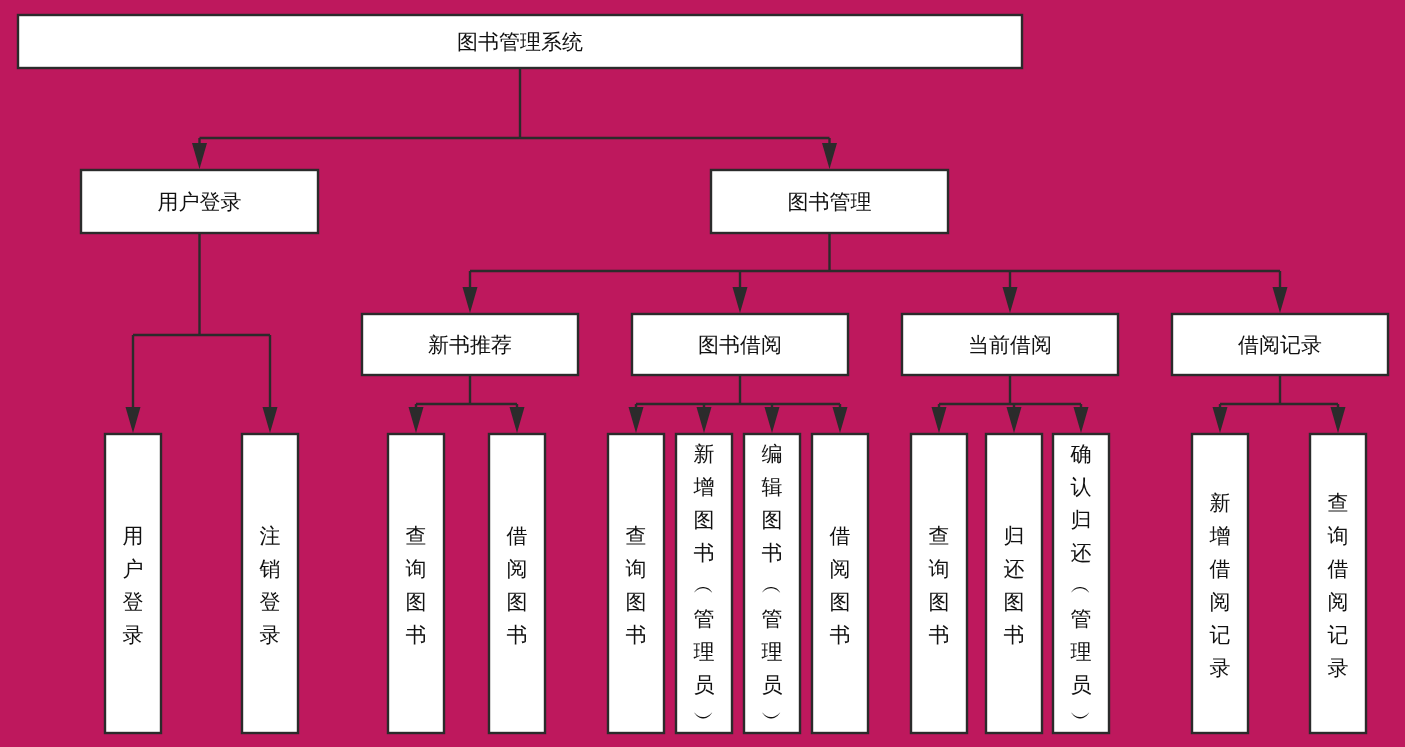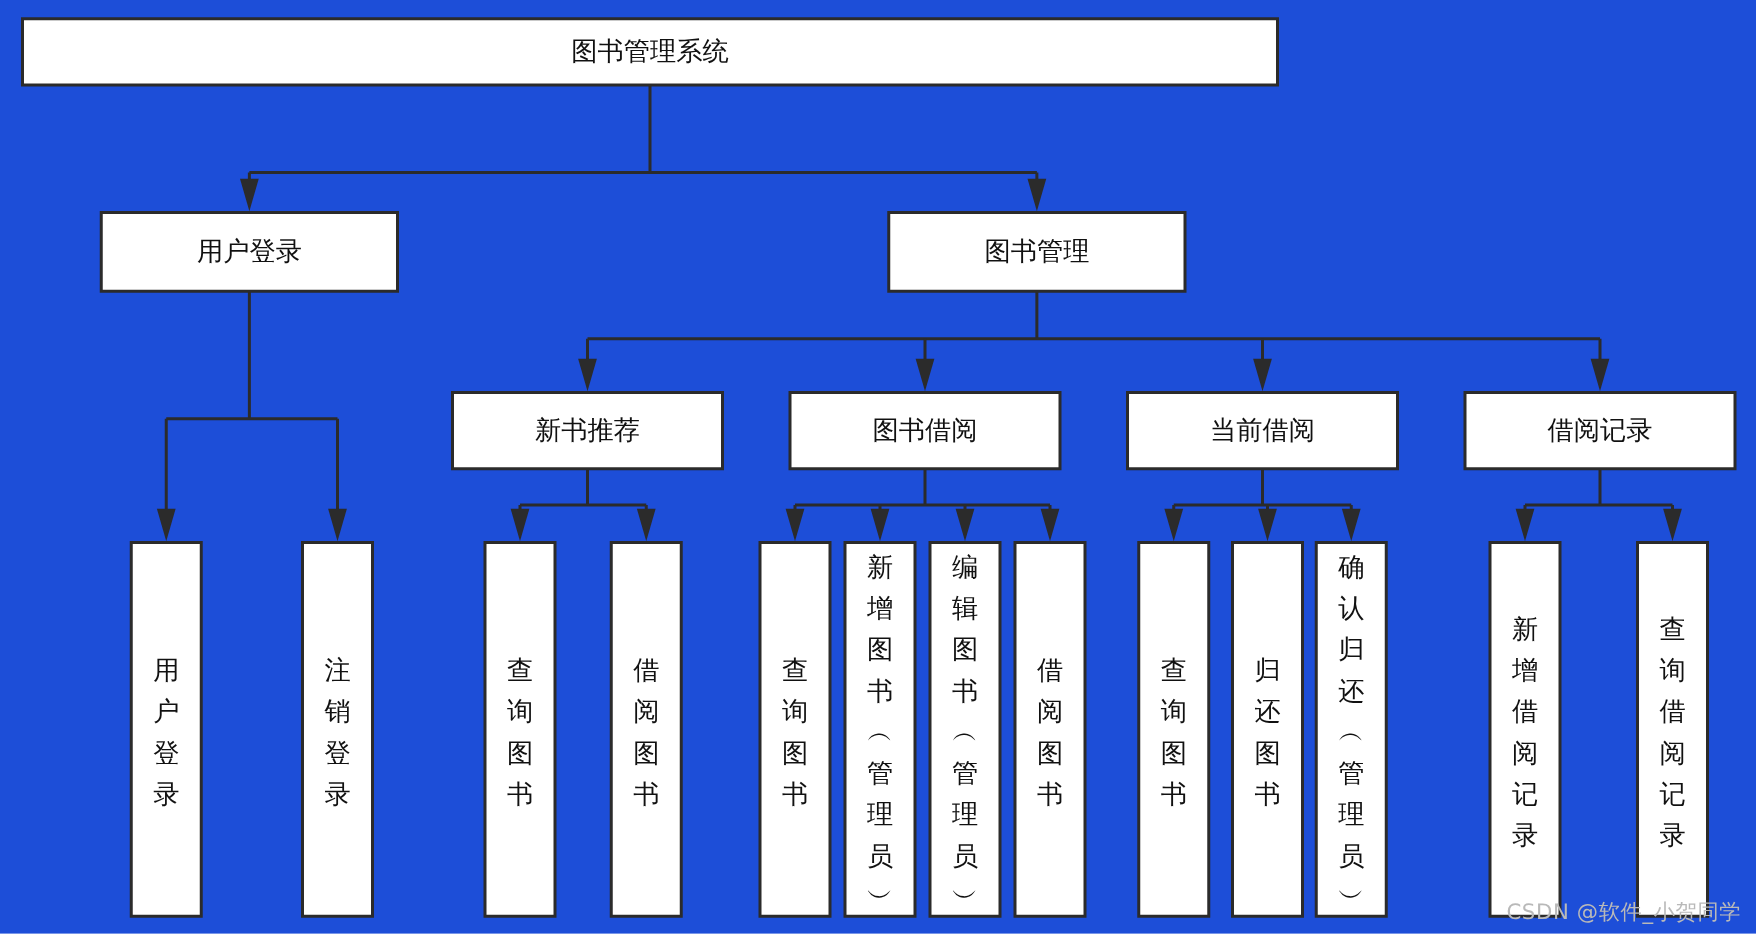--- a/index.html
+++ b/index.html
@@ -7,21 +7,21 @@
     padding: 0;
     background: #ffffff;
   }
   body {
     font-family: "DejaVu Sans", "Liberation Sans", sans-serif;
   }
   #canvas {
     position: relative;
     width: 1405px;
     height: 747px;
-    background: #1d4ed8;
+    background: #be185d;
     overflow: hidden;
   }
   svg.diagram {
     position: absolute;
     top: 0;
     left: 0;
     width: 1405px;
     height: 747px;
     display: block;
   }
@@ -214,14 +214,13 @@
         <g>
           <rect class="node-box" x="1192" y="434" width="56" height="299"></rect>
           <text class="node-label-v" x="1220" y="510.24"><tspan x="1220" dy="0">新</tspan><tspan x="1220" dy="33">增</tspan><tspan x="1220" dy="33">借</tspan><tspan x="1220" dy="33">阅</tspan><tspan x="1220" dy="33">记</tspan><tspan x="1220" dy="33">录</tspan></text>
         </g>
         <g>
           <rect class="node-box" x="1310" y="434" width="56" height="299"></rect>
           <text class="node-label-v" x="1338" y="510.24"><tspan x="1338" dy="0">查</tspan><tspan x="1338" dy="33">询</tspan><tspan x="1338" dy="33">借</tspan><tspan x="1338" dy="33">阅</tspan><tspan x="1338" dy="33">记</tspan><tspan x="1338" dy="33">录</tspan></text>
         </g>
       </g>
   </svg>
-  <div class="watermark">CSDN @软件_小贺同学</div>
 </div>
 
 </body></html>

